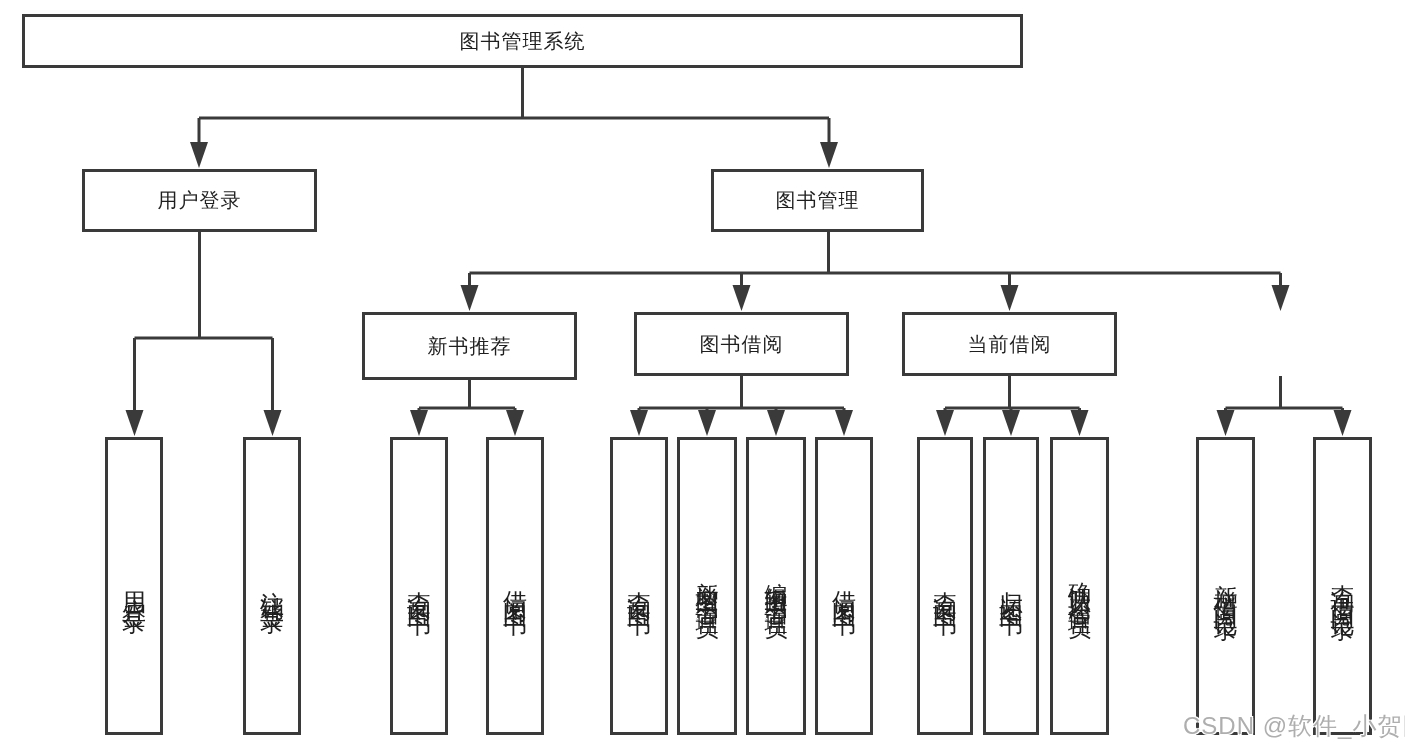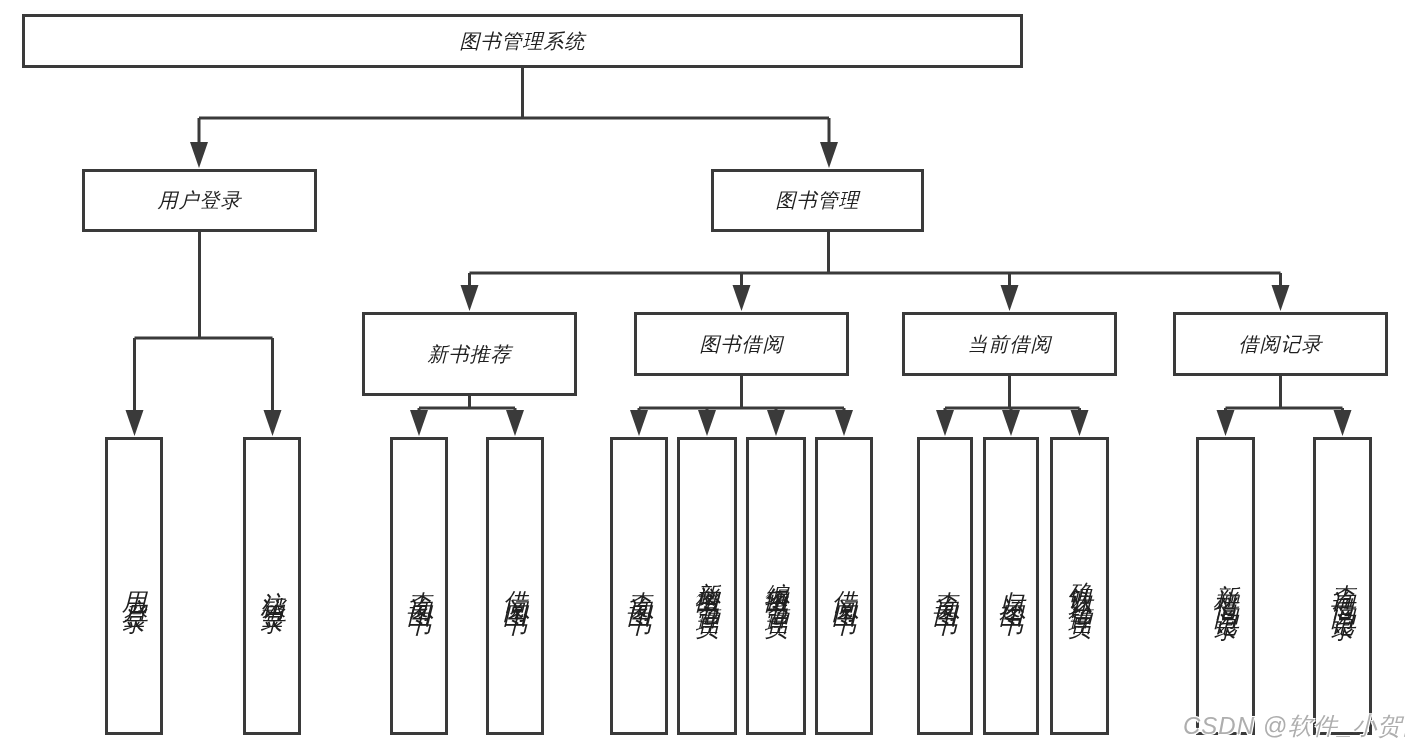--- a/index.html
+++ b/index.html
@@ -2,21 +2,20 @@
 <html><head>
 <meta charset="utf-8">
 <style>
   html,body { margin:0; padding:0; background:#ffffff; }
   .canvas {
     position:relative;
     width:1405px; height:747px;
     background:#ffffff;
     font-family:"Liberation Sans","DejaVu Sans",sans-serif;
     overflow:hidden;
-    font-style:italic;
     --line:#3a3a3a;
     --text:#1f1f1f;
   }
   svg.wires { position:absolute; left:0; top:0; z-index:1; }
   svg.wires path { stroke:var(--line); stroke-width:3; fill:none; }
   svg.wires polygon { fill:var(--line); stroke:none; }
 
   .hbox {
     position:absolute; z-index:2;
     background:#ffffff;
@@ -101,31 +100,28 @@
     <span>图书管理系统</span>
   </div>
 
   <div class="hbox" style="left:82px; top:169px; width:235px; height:63px;">
     <span>用户登录</span>
   </div>
   <div class="hbox" style="left:711px; top:169px; width:213px; height:63px;">
     <span>图书管理</span>
   </div>
 
-  <div class="hbox" style="left:362px; top:312px; width:215px; height:84px;">
+  <div class="hbox" style="left:362px; top:312px; width:215px; height:68px;">
     <span>新书推荐</span>
   </div>
   <div class="hbox" style="left:634px; top:312px; width:215px; height:64px;">
     <span>图书借阅</span>
   </div>
   <div class="hbox" style="left:902px; top:312px; width:215px; height:64px;">
     <span>当前借阅</span>
-  </div>
-  <div class="hbox" style="left:1173px; top:312px; width:215px; height:64px;">
-    <span>借阅记录</span>
   </div>
 
   <div class="vbox" style="left:105px; top:437px; width:58px; height:298px;">
     <span class="vtext">用户登录</span>
   </div>
   <div class="vbox" style="left:243px; top:437px; width:58px; height:298px;">
     <span class="vtext">注销登录</span>
   </div>
 
   <div class="vbox" style="left:390px; top:437px; width:58px; height:298px;">

